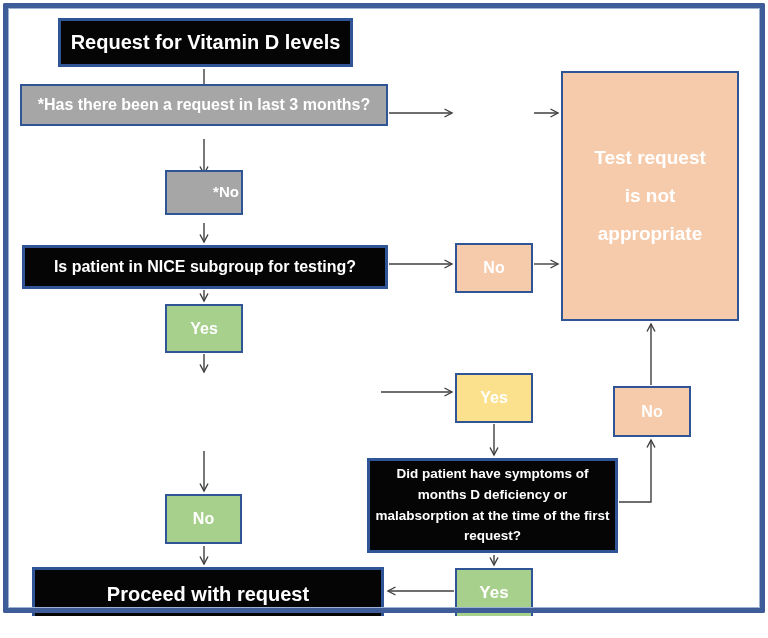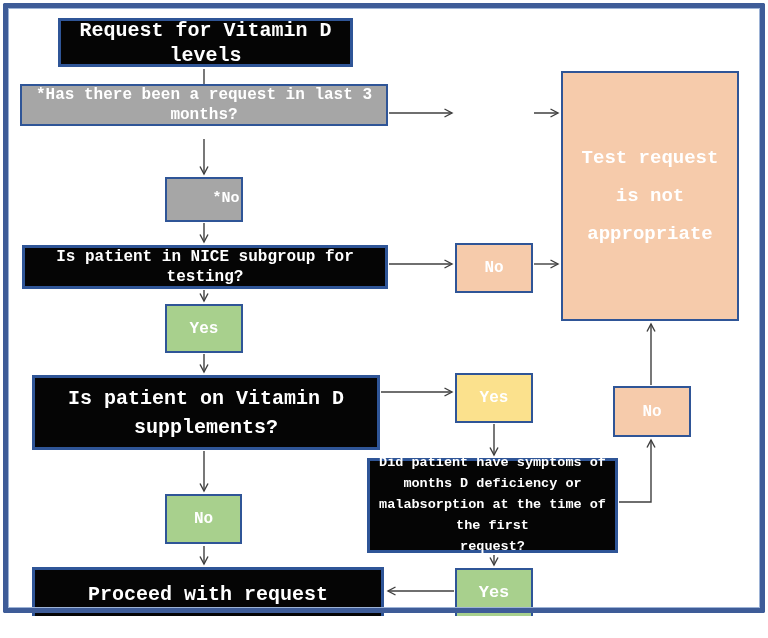--- a/index.html
+++ b/index.html
@@ -1,20 +1,20 @@
 <!DOCTYPE html>
 <html><head>
 <meta charset="utf-8">
 <style>
   html,body{margin:0;padding:0;background:#ffffff;}
   .canvas{
     position:relative;
     width:768px;height:616px;
     background:#ffffff;
-    font-family:Liberation Mono, monospace;
+    font-family:Liberation Sans, sans-serif;
     box-sizing:border-box;
     overflow:hidden;
     border-radius:12px;
   }
   .frame{
     position:absolute;left:3px;top:3px;right:3px;bottom:3px;
     border:5px solid #3e5c98;
     box-shadow:inset 0 0 0 1px #9db3d6;
     pointer-events:none;
   }
@@ -33,21 +33,21 @@
   .black{background:#050505;border:3px solid #2f5597;}
   .gray{background:#a6a6a6;border:2px solid #2f5597;}
   .peach{background:#f6cbab;border:2px solid #2f5597;}
   .green{background:#a8d08d;border:2px solid #2f5597;}
   .yellow{background:#fbe18d;border:2px solid #2f5597;}
 
   #n-start{left:58px;top:18px;width:295px;height:49px;font-size:20px;}
   #n-q-recent{left:20px;top:84px;width:368px;height:42px;font-size:16px;}
   #n-recent-yes{left:455px;top:94px;width:78px;height:43px;font-size:15px;}
   #n-not-appropriate{left:561px;top:71px;width:178px;height:250px;font-size:19px;line-height:2;}
-  #n-recent-no{left:165px;top:177px;width:78px;height:45px;font-size:15px;padding-left:44px;}
+  #n-recent-no{left:165px;top:170px;width:78px;height:45px;font-size:15px;padding-left:44px;}
   #n-q-nice{left:22px;top:245px;width:366px;height:44px;font-size:16px;}
   #n-nice-no{left:455px;top:243px;width:78px;height:50px;font-size:16px;}
   #n-nice-yes{left:165px;top:304px;width:78px;height:49px;font-size:16px;}
   #n-q-supplements{left:32px;top:375px;width:348px;height:75px;font-size:20px;line-height:1.45;}
   #n-supp-yes{left:455px;top:373px;width:78px;height:50px;font-size:16px;}
   #n-symp-no{left:613px;top:386px;width:78px;height:51px;font-size:16px;}
   #n-q-symptoms{left:367px;top:458px;width:251px;height:95px;font-size:13.5px;line-height:1.55;}
   #n-supp-no{left:165px;top:494px;width:77px;height:50px;font-size:16px;}
   #n-proceed{left:32px;top:567px;width:352px;height:54px;font-size:20px;}
   #n-symp-yes{left:455px;top:568px;width:78px;height:50px;font-size:17px;}
@@ -111,24 +111,20 @@
   </div>
 
   <div id="n-nice-no" class="node peach">
     <span>No</span>
   </div>
 
   <div id="n-nice-yes" class="node green">
     <span>Yes</span>
   </div>
 
-  <div id="n-q-supplements" class="node black">
-    <span>Is patient on Vitamin D</span>
-    <span>supplements?</span>
-  </div>
 
   <div id="n-supp-yes" class="node yellow">
     <span>Yes</span>
   </div>
 
   <div id="n-symp-no" class="node peach">
     <span>No</span>
   </div>
 
   <div id="n-q-symptoms" class="node black">

